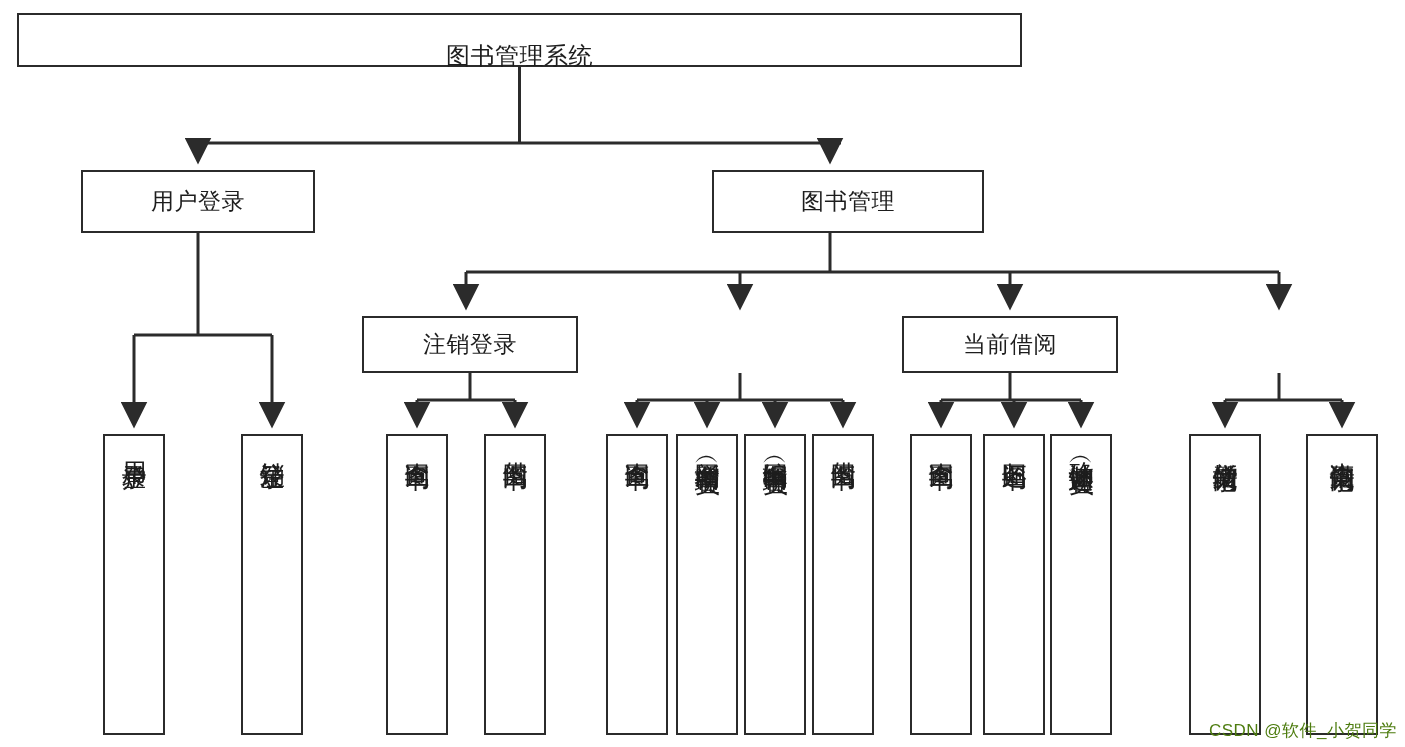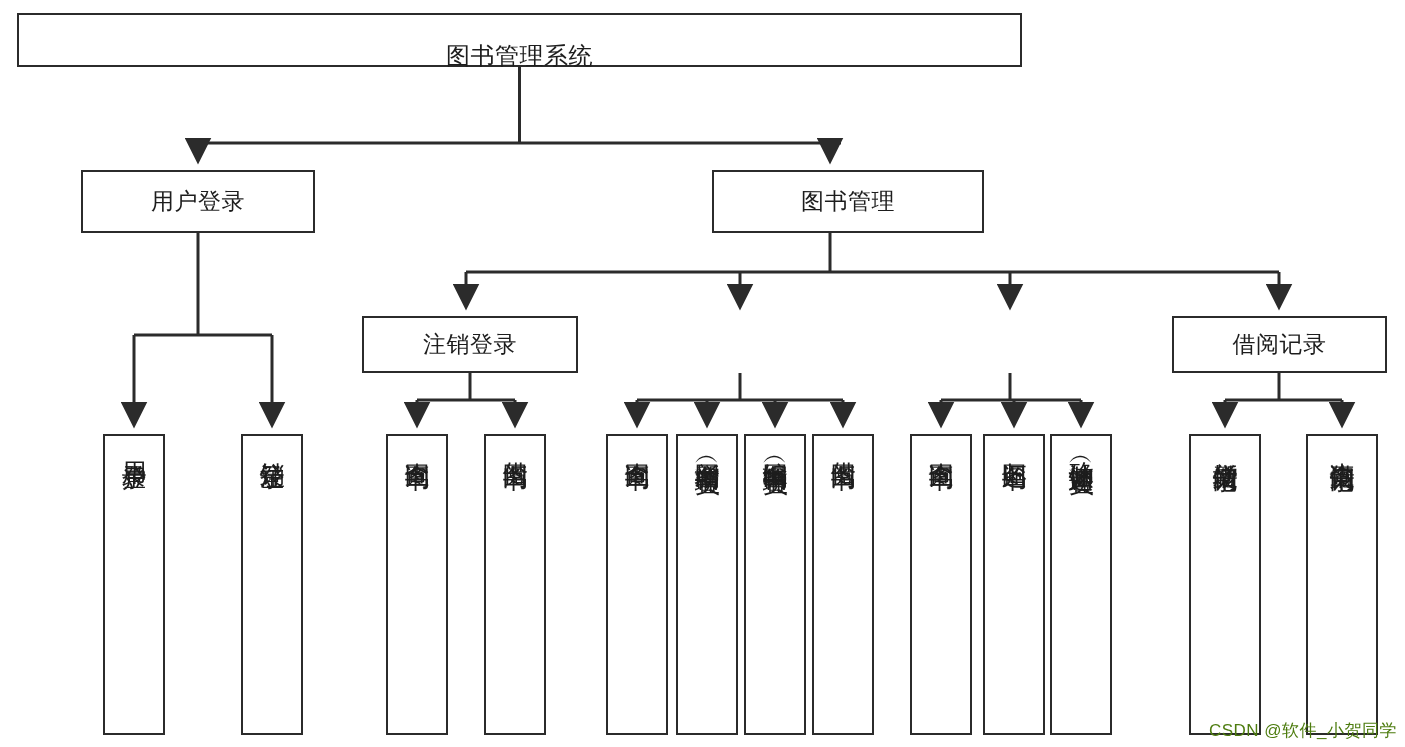--- a/index.html
+++ b/index.html
@@ -149,22 +149,22 @@
   <div class="node horiz" style="left:81px; top:170px; width:234px; height:63px;">
     <span class="node-label">用户登录</span>
   </div>
   <div class="node horiz" style="left:712px; top:170px; width:272px; height:63px;">
     <span class="node-label">图书管理</span>
   </div>
 
   <div class="node horiz" style="left:362px; top:316px; width:216px; height:57px;">
     <span class="node-label">注销登录</span>
   </div>
-  <div class="node horiz" style="left:1172px; top:316px; width:215px; height:57px;">
-    <span class="node-label">借阅记录</span>
+  <div class="node horiz" style="left:902px; top:316px; width:216px; height:57px;">
+    <span class="node-label">当前借阅</span>
   </div>
 
   <div class="node leaf" style="left:103px; top:434px; width:62px; height:301px;">
     <span class="node-label">用户登录</span>
   </div>
   <div class="node leaf" style="left:241px; top:434px; width:62px; height:301px;">
     <span class="node-label">注销登录</span>
   </div>
   <div class="node leaf" style="left:386px; top:434px; width:62px; height:301px;">
     <span class="node-label">查询图书</span>

